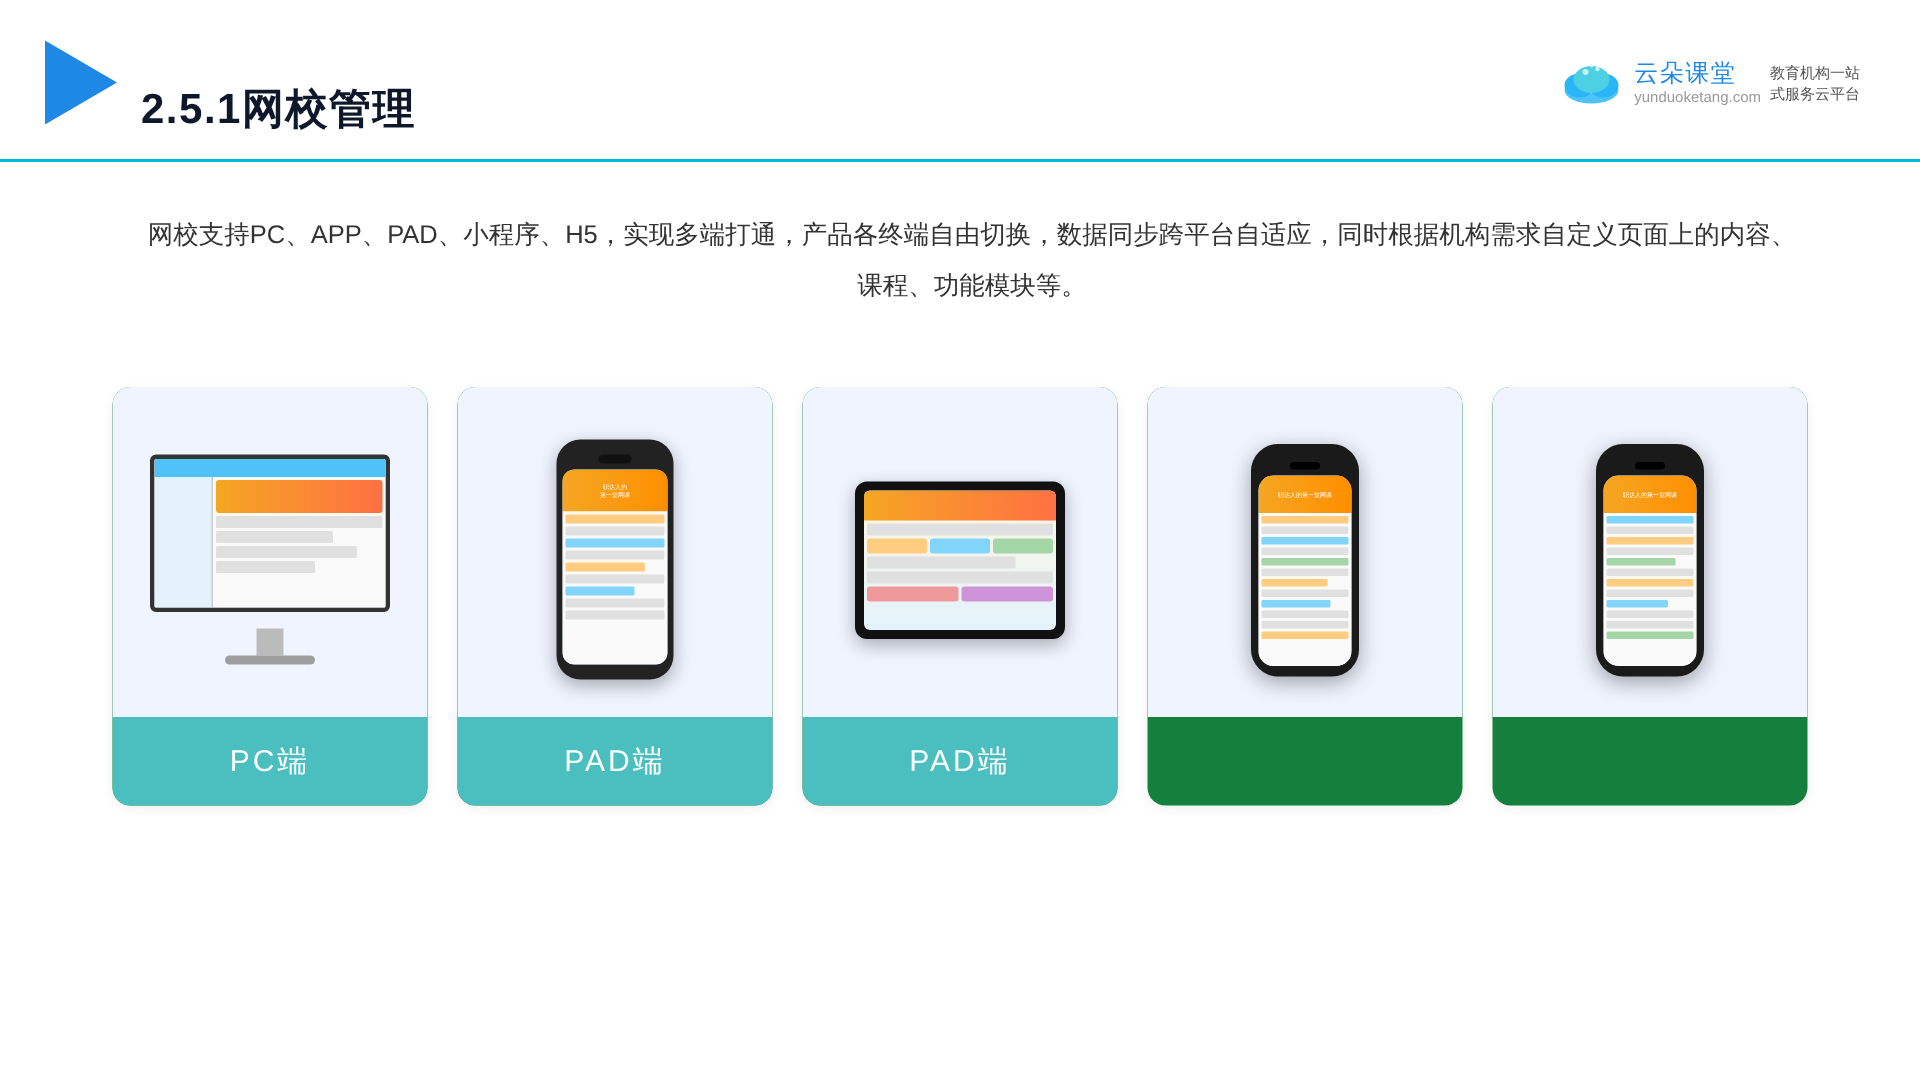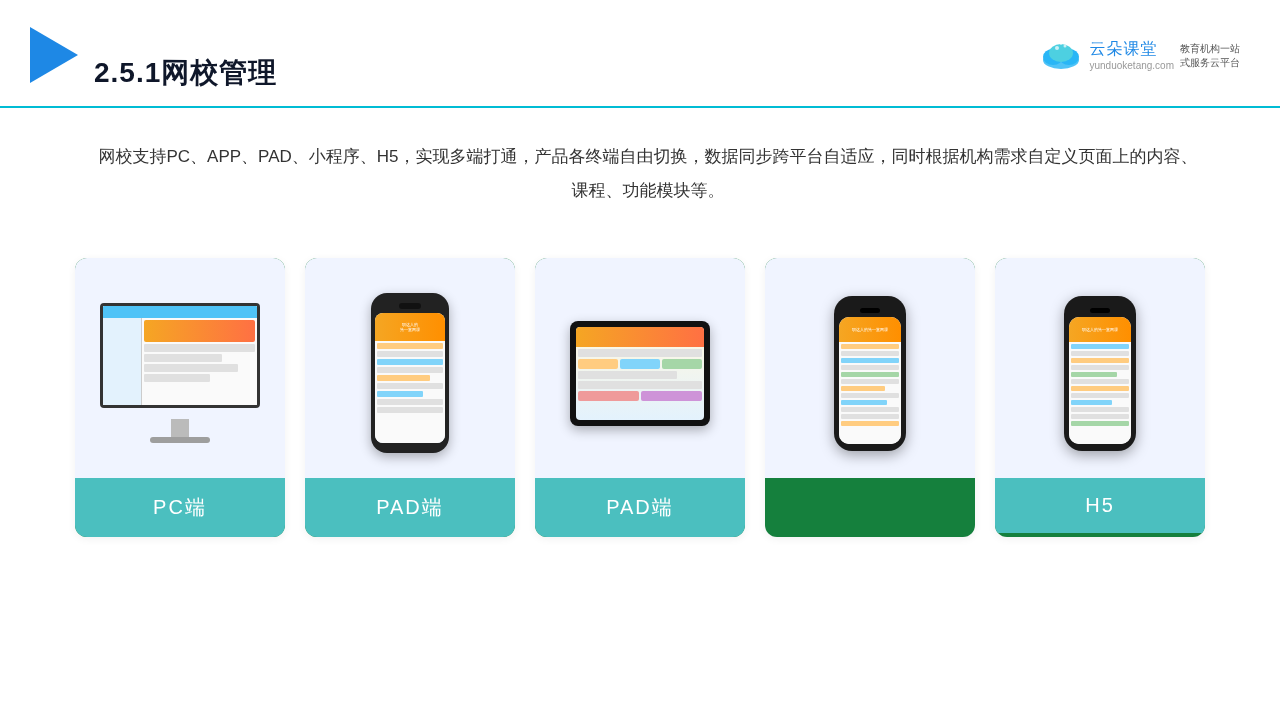--- a/index.html
+++ b/index.html
@@ -505,16 +505,15 @@
             <div class="mini-row mini-row-orange"></div>
             <div class="mini-row"></div>
             <div class="mini-row mini-row-blue" style="width:70%"></div>
             <div class="mini-row"></div>
             <div class="mini-row"></div>
             <div class="mini-row mini-row-green"></div>
           </div>
         </div>
       </div>
     </div>
-    <div class="card-label">H5</div>
   </div>
 
 </div>
 
 </body></html>

